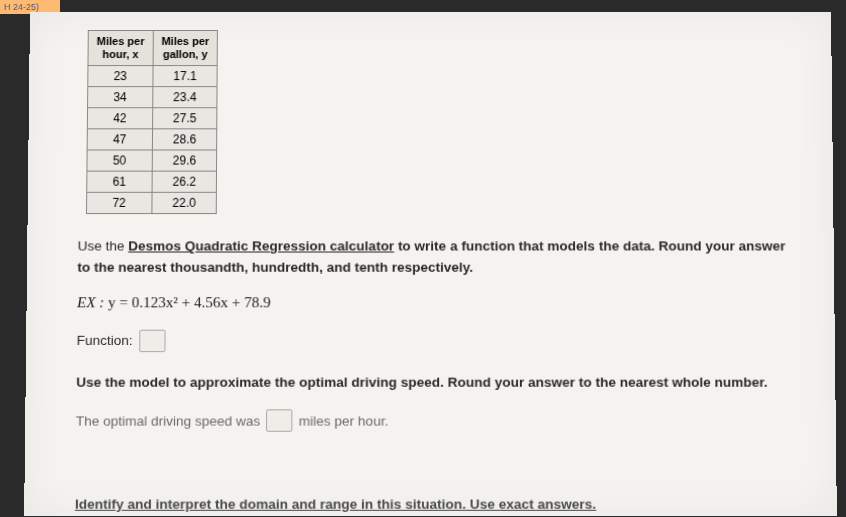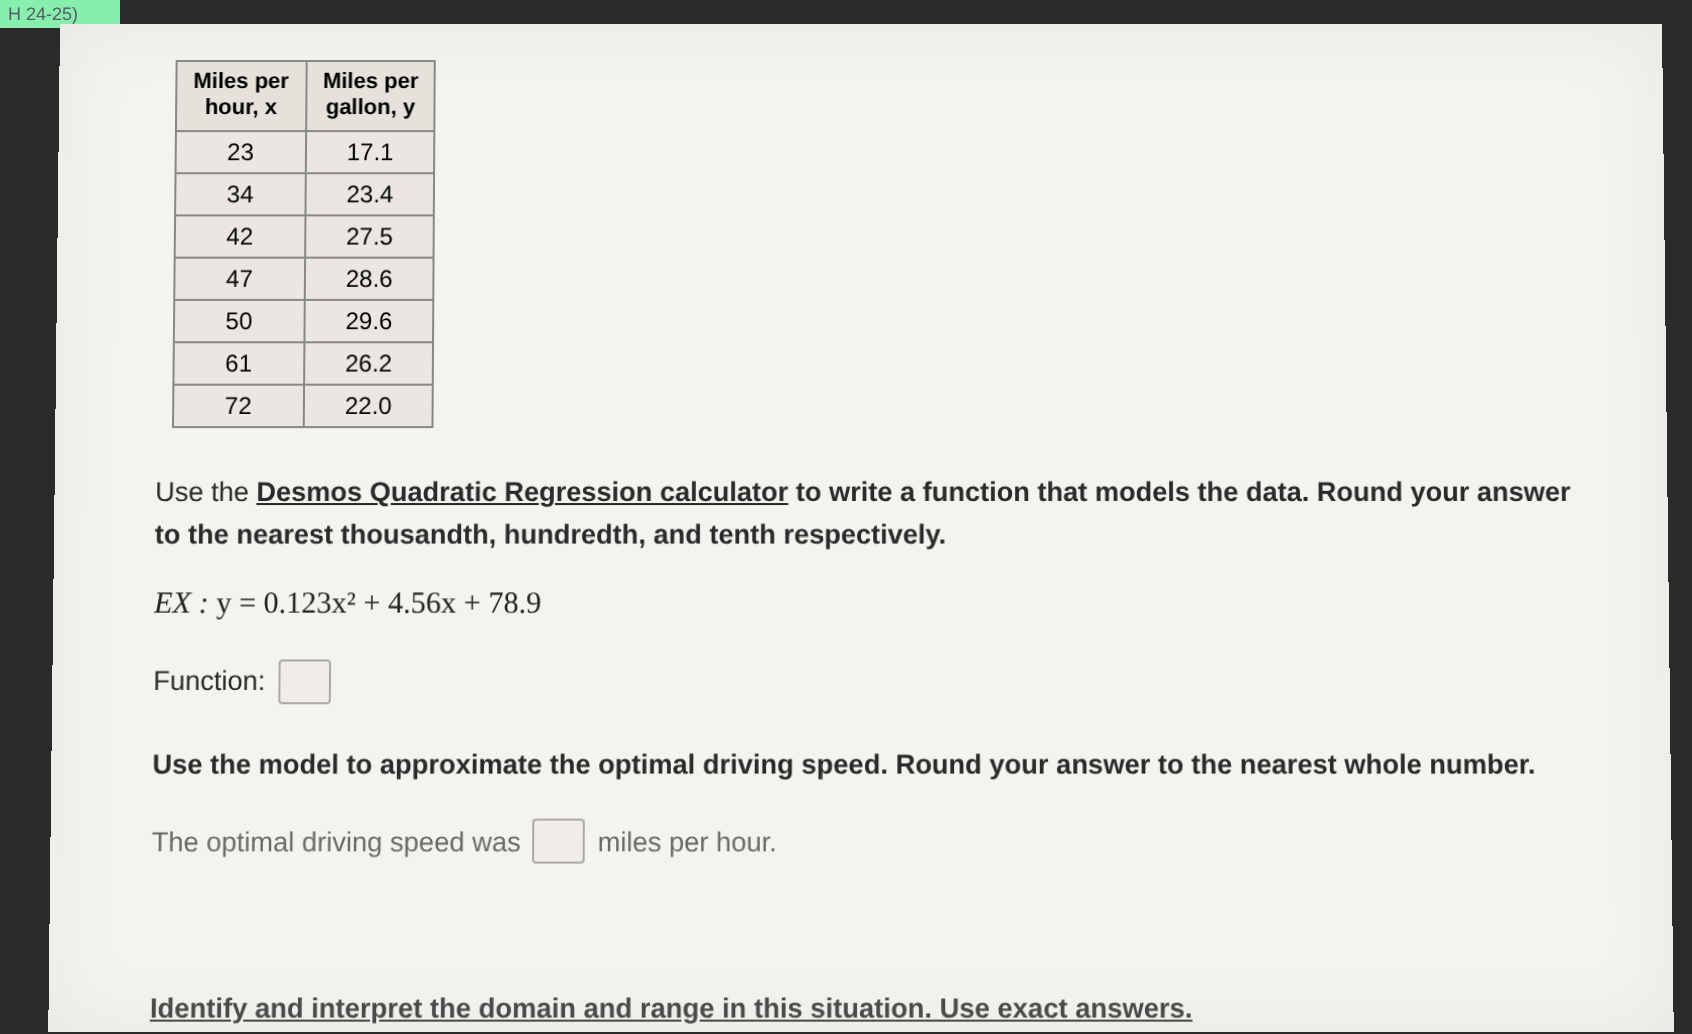--- a/index.html
+++ b/index.html
@@ -11,21 +11,21 @@
       overflow: hidden;
       position: relative;
     }
     .header-frag {
       position: absolute;
       top: 0; left: 0;
       width: 60px; height: 14px;
       color: #5a5a6a;
       font-size: 9px;
       padding: 2px 4px;
-      background: #86efac;
+      background: #fdba74;
     }
     .page {
       background: #f5f3ef;
       position: absolute;
       top: 12px; left: 30px; right: 15px; bottom: 8px;
       padding: 18px 40px 0 50px;
       transform: perspective(1200px) rotateX(2deg);
       transform-origin: top center;
       box-shadow: inset 0 0 40px rgba(0,0,0,0.05);
     }

